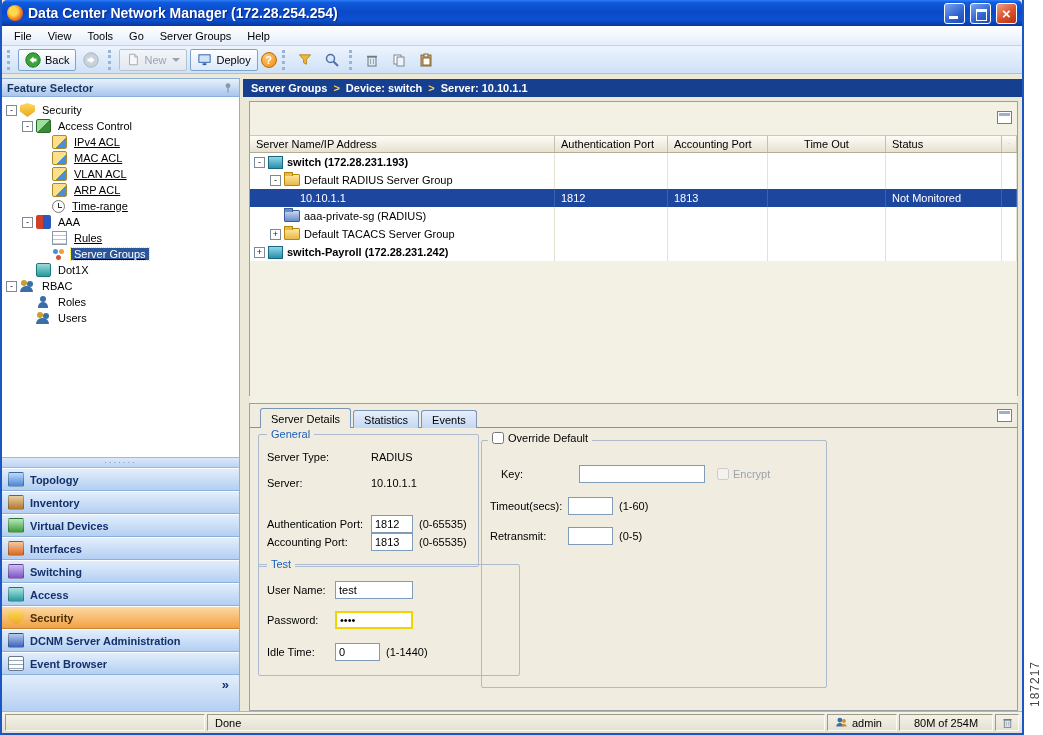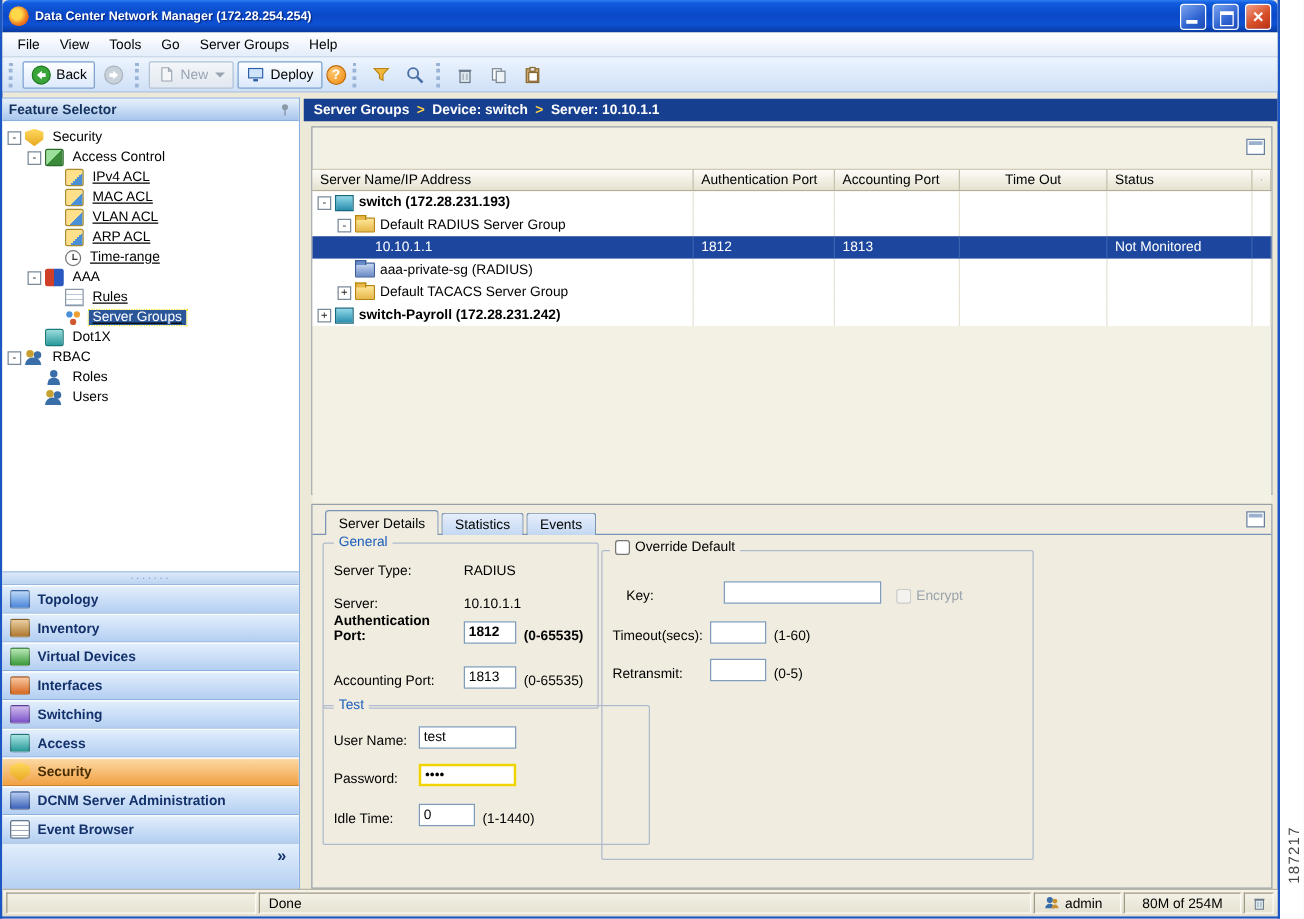--- a/index.html
+++ b/index.html
@@ -5,21 +5,21 @@
   *{margin:0;padding:0;box-sizing:border-box;}
   html,body{width:1043px;height:735px;}
   body{position:relative;background:#fff;font-family:"Liberation Sans","DejaVu Sans",sans-serif;font-size:11px;color:#000;overflow:hidden;}
   .app{position:absolute;left:0;top:0;width:1024px;height:735px;background:#ece9d8;border-left:2px solid #1a56c4;border-right:2px solid #1a56c4;border-bottom:2px solid #1a56c4;}
 
   
   .titlebar{position:absolute;left:0;top:0;width:100%;height:26px;display:flex;align-items:center;padding:0 5px;gap:5px;
     background:linear-gradient(180deg,#2f7df5 0%,#0f5bdd 10%,#0a49c8 45%,#0d51d3 75%,#08399e 100%);
     border-radius:5px 5px 0 0;}
   .app-icon{width:16px;height:16px;border-radius:50%;background:radial-gradient(circle at 40% 40%,#ffd84a 0 30%,#f07820 60%,#c83a10 100%);flex:0 0 auto;}
-  .title-text{color:#fff;font-weight:bold;font-size:10px;text-shadow:1px 1px 1px #05247a;flex:1 1 auto;white-space:nowrap;overflow:hidden;}
+  .title-text{color:#fff;font-weight:bold;font-size:14px;text-shadow:1px 1px 1px #05247a;flex:1 1 auto;white-space:nowrap;overflow:hidden;}
   .wbtn{width:21px;height:21px;border:1px solid #fff;border-radius:3px;position:relative;flex:0 0 auto;
     background:linear-gradient(145deg,#7ba4ef,#2e63d0 60%,#1d4bb8);}
   .wbtn.close{background:linear-gradient(145deg,#f0a088,#d8502a 55%,#b83012);}
   .wbtn.min::after{content:"";position:absolute;left:4px;bottom:4px;width:9px;height:3px;background:#fff;}
   .wbtn.restore::after{content:"";position:absolute;left:5px;top:5px;width:9px;height:8px;border:1px solid #fff;border-top:3px solid #fff;}
   .wbtn.close::after{content:"×";position:absolute;left:0;top:-1px;width:100%;text-align:center;color:#fff;font-size:15px;font-weight:bold;line-height:21px;}
 
   
   .menubar{position:absolute;left:0;top:26px;width:100%;height:20px;display:flex;align-items:center;padding-left:4px;
     background:linear-gradient(180deg,#ffffff,#e4edfb);border-bottom:1px solid #c0d3ee;}
@@ -123,21 +123,21 @@
 
   
   .details{position:absolute;left:247px;top:403px;width:769px;height:308px;background:#f0ede0;border:1px solid #98a0a8;}
   .tabs{position:absolute;left:10px;top:4px;display:flex;align-items:flex-end;z-index:3;}
   .tab{height:18px;display:flex;align-items:center;padding:0 10px;margin-right:2px;border:1px solid #7a94b4;border-bottom:none;
     border-radius:3px 3px 0 0;background:linear-gradient(#e6eefb,#c4d8f2);cursor:default;}
   .tab.active{height:20px;background:#f0ede0;font-weight:normal;position:relative;}
   .tab-line{position:absolute;left:0;top:23px;width:100%;border-top:1px solid #7a94b4;}
   .gbox{position:absolute;border:1px solid #aebacd;border-radius:2px;}
   .legend{position:absolute;top:-7px;left:8px;background:#f0ede0;padding:0 4px;color:#1b5dbd;}
-  .frow{position:absolute;left:8px;right:6px;display:flex;align-items:flex-end;}
+  .frow{position:absolute;left:8px;right:6px;display:flex;align-items:center;}
   .flab{flex:0 0 auto;}
   .inp{height:18px;border:1px solid #7f9db9;background:#fff;padding:0 3px;font:inherit;font-size:11px;}
   .range{margin-left:6px;white-space:nowrap;}
   .chk{width:12px;height:12px;flex:0 0 auto;margin-right:4px;}
   .graytext{color:#9aa2ac;}
   .pw{border:2px solid #f0d400;}
 
   
   .statusbar{position:absolute;left:0;bottom:0;width:100%;height:22px;background:linear-gradient(#f6f4ea,#e3dfcf);border-top:1px solid #b8b4a2;
     display:flex;align-items:center;padding:0 2px;}
@@ -504,21 +504,21 @@
     <div class="gbox" style="left:8px;top:30px;width:221px;height:133px;">
       <span class="legend">General</span>
       <div class="frow" style="top:16px;">
         <span class="flab" style="width:104px;">Server Type:</span>
         <span>RADIUS</span>
       </div>
       <div class="frow" style="top:42px;">
         <span class="flab" style="width:104px;">Server:</span>
         <span>10.10.1.1</span>
       </div>
-      <div class="frow" style="top:56px;font-weight:bold;">
+      <div class="frow" style="top:80px;">
         <span class="flab" style="width:104px;">Authentication Port:</span>
         <input class="inp" style="width: 42px;" type="text" value="1812">
         <span class="range">(0-65535)</span>
       </div>
       <div class="frow" style="top:98px;">
         <span class="flab" style="width:104px;">Accounting Port:</span>
         <input class="inp" style="width: 42px;" type="text" value="1813">
         <span class="range">(0-65535)</span>
       </div>
     </div>

